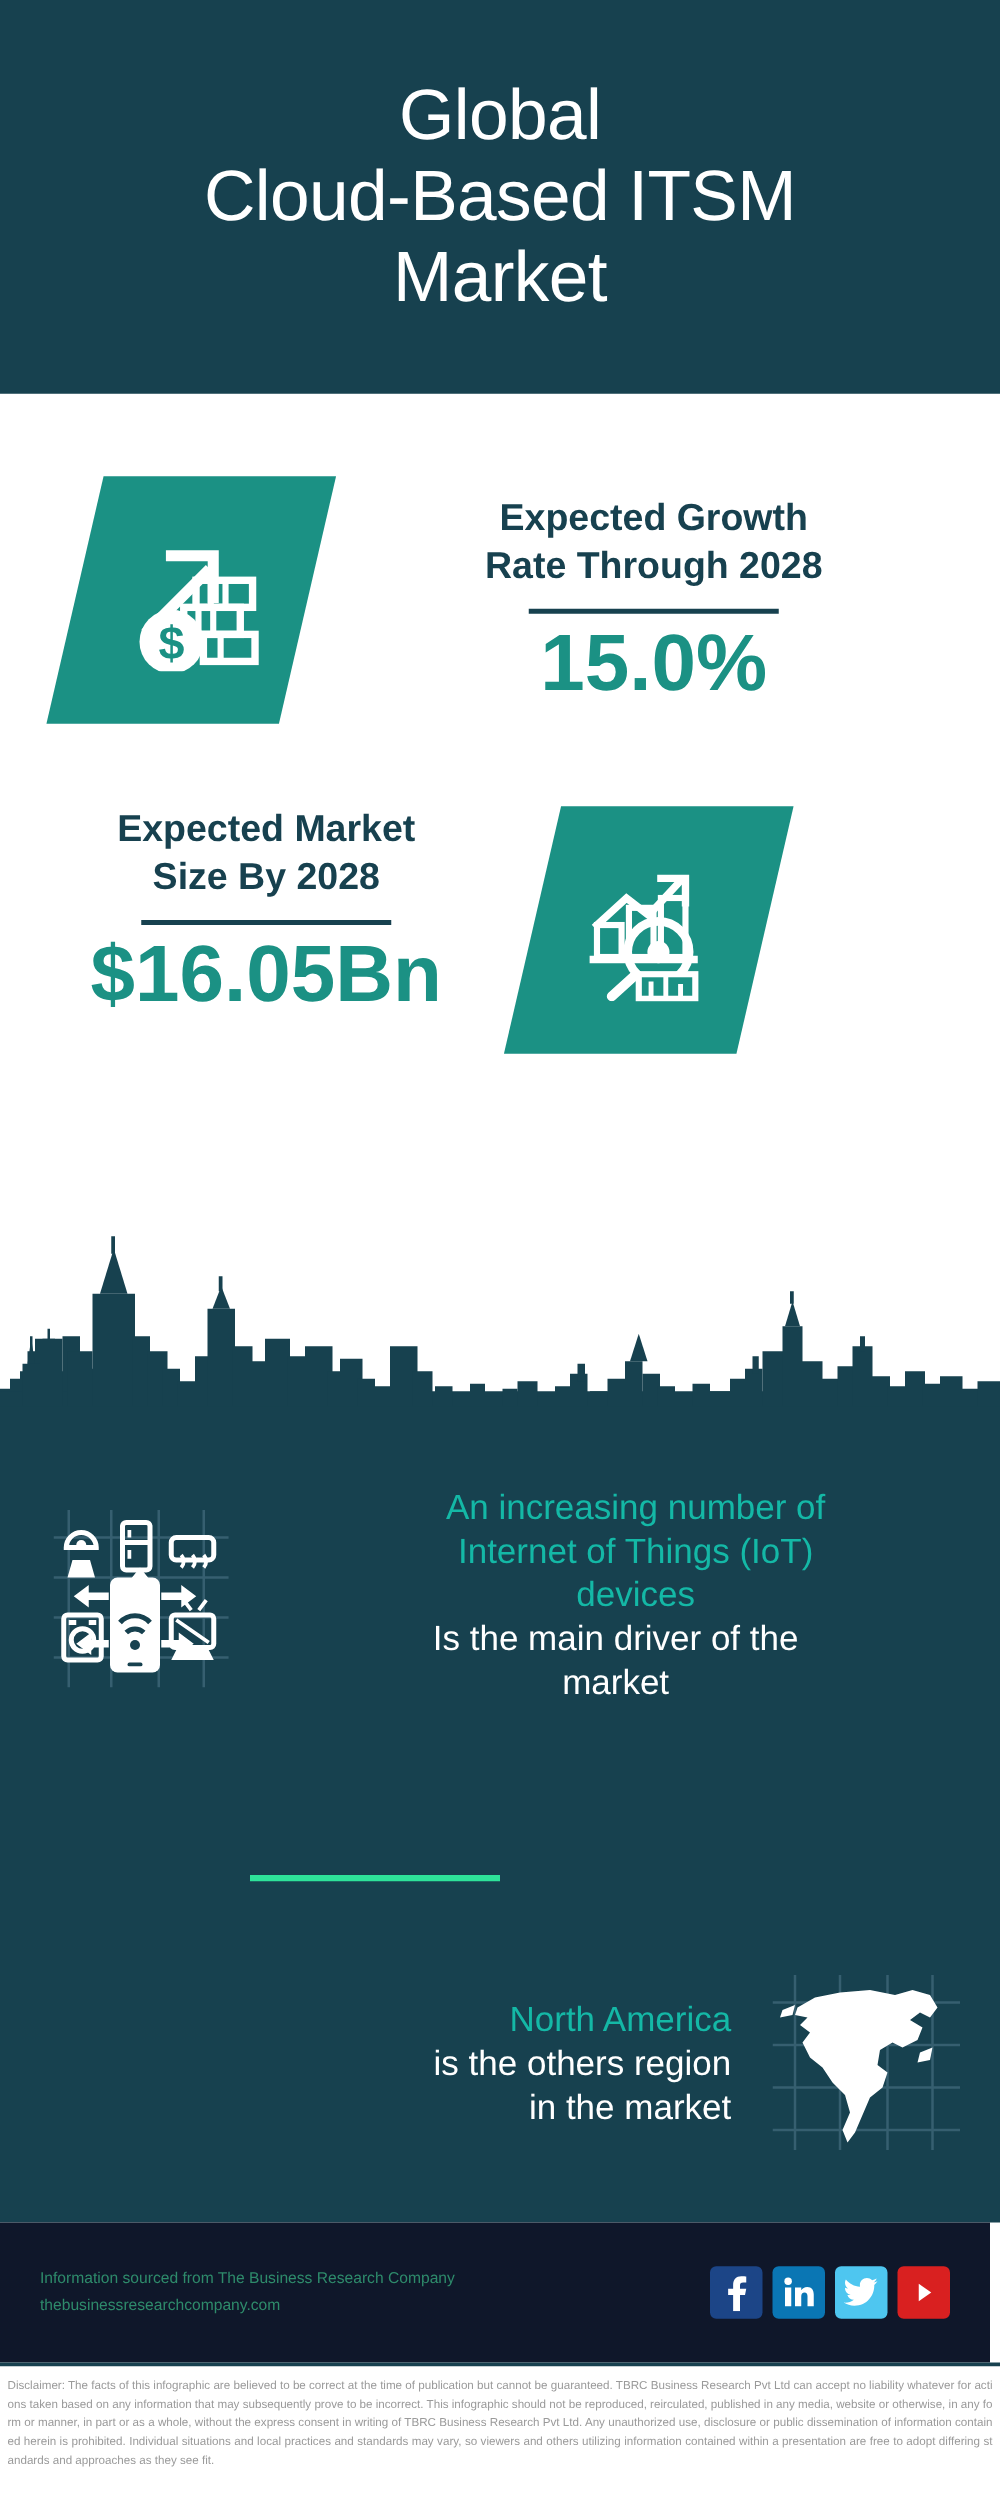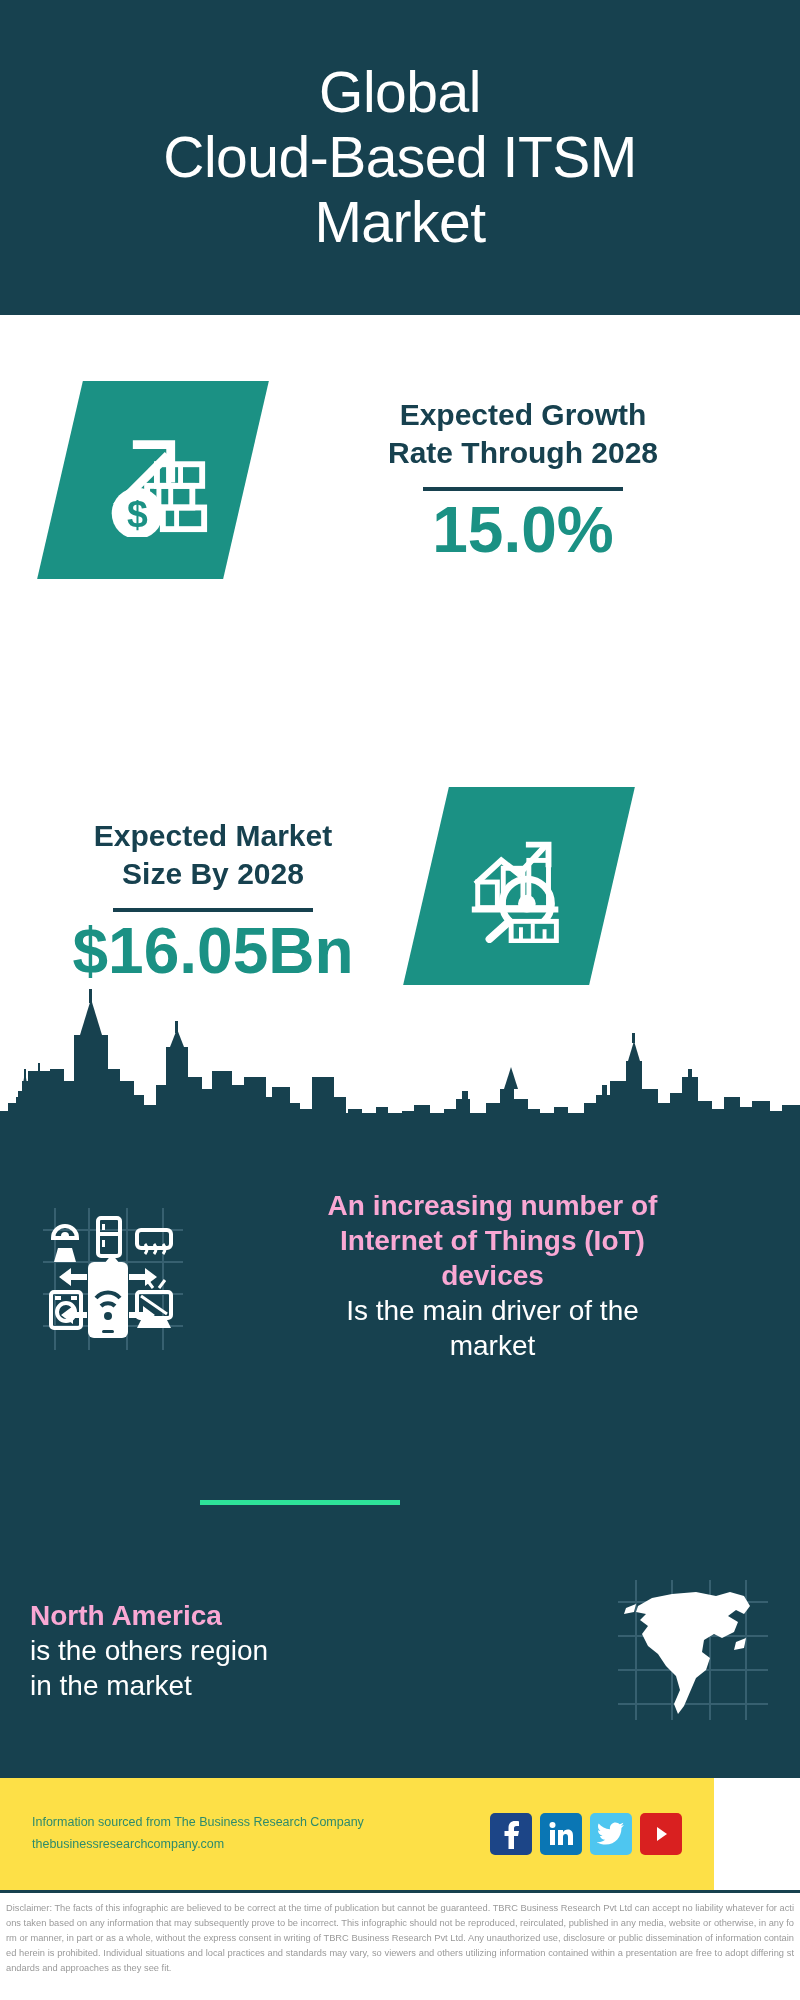--- a/index.html
+++ b/index.html
@@ -50,21 +50,21 @@
   .rule {
     width:200px; height:4px; background:#17414f; margin:14px auto 6px auto;
   }
   .stat-value {
     color:#1b9184; font-size:64px; font-weight:bold; line-height:1.05;
   }
 
   
   .stat2 {
     position:absolute; left:0; top:645px; width:672px; height:340px;
-    display:flex; align-items:flex-end;
+    display:flex; align-items:flex-start;
   }
 
   
   .skyline {
     position:absolute; left:0; top:985px; width:800px; height:150px;
     overflow:hidden;
   }
   .skyline svg { display:block; width:800px; height:150px; }
 
   
@@ -75,38 +75,38 @@
 
   .insight {
     position:absolute; left:0; width:800px;
     display:flex; align-items:center;
   }
   .insight-iot { top:35px; height:230px; }
   .insight-na  { top:420px; height:210px; }
 
   .iot-icon-wrap { width:215px; display:flex; justify-content:center; align-items:center; }
   .insight-body { flex:1; text-align:center; padding-right:30px; }
-  .insight-body-na { flex:1; text-align:left; padding-left:30px; }
+  .insight-body-na { flex:1; text-align:right; padding-left:30px; }
   .map-wrap { width:215px; display:flex; justify-content:center; align-items:center; }
 
   .hl {
-    color:#f9a8d4; font-size:28px; font-weight:bold; line-height:1.25;
+    color:#14b8a6; font-size:28px; font-weight:normal; line-height:1.25;margin-left:32px;
   }
   .sub {
     color:#ffffff; font-size:28px; font-weight:normal; line-height:1.25;
   }
   .divider-mint {
     position:absolute; left:200px; top:375px; width:200px; height:5px;
     background:#2ee39a;
   }
 
   
   .footer {
-    position:absolute; left:0; top:1778px; width:714px; height:112px;
-    background:#fde047;
+    position:absolute; left:0; top:1778px; width:792px; height:112px;
+    background:#0f172a;
     display:flex; align-items:center;
     padding:15px 32px;
   }
   .footer-text { flex:1; }
   .footer-text div {
     color:#2e8b6b; font-size:12.5px; line-height:1.75;
   }
   .socials { display:flex; gap:8px; align-items:center; }
   .soc {
     width:42px; height:42px; border-radius:5px;

